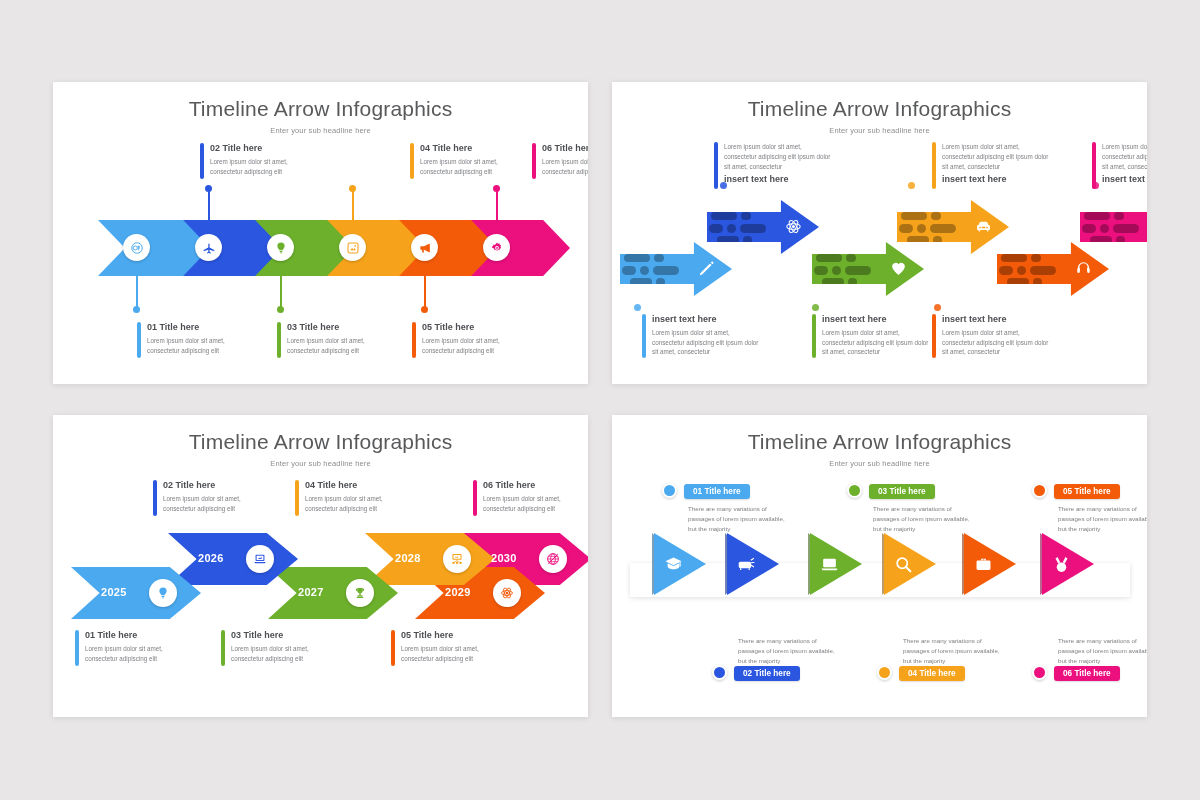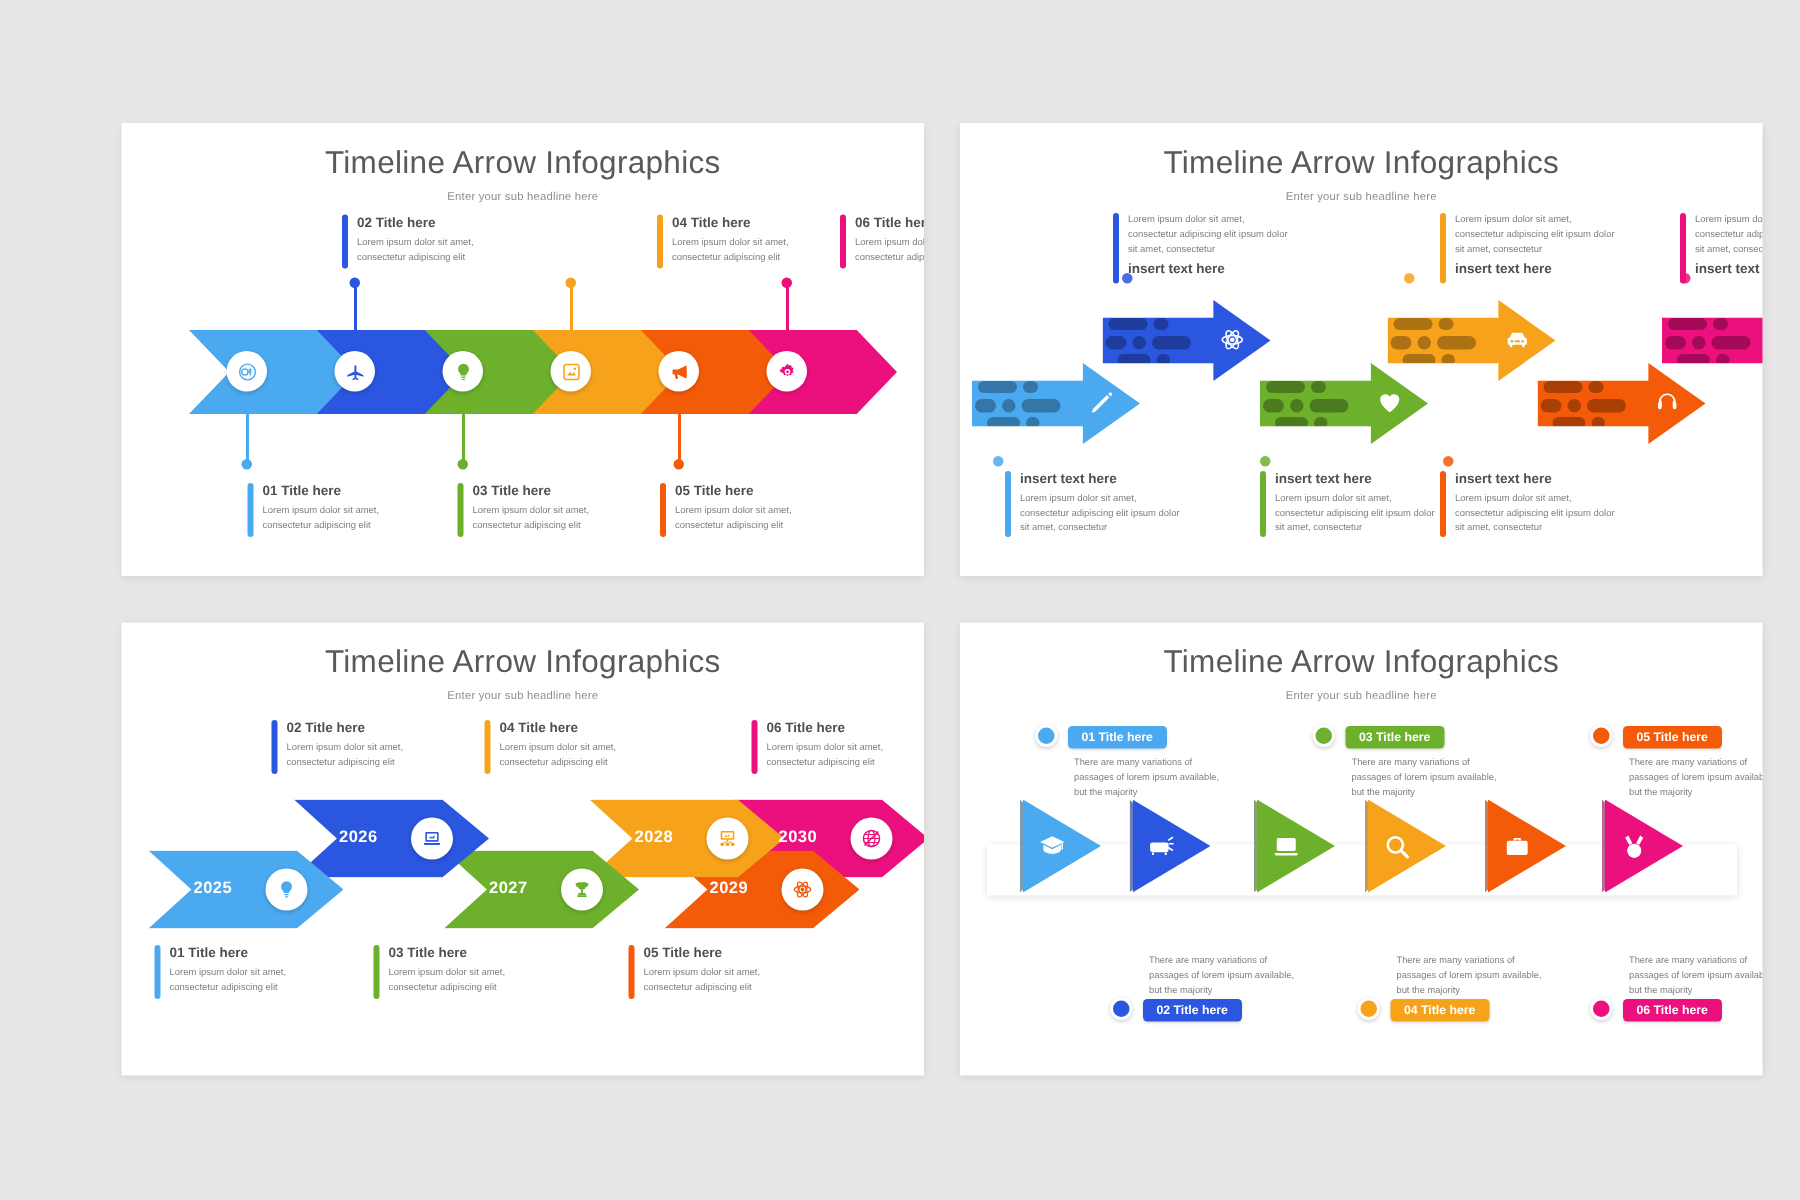--- a/index.html
+++ b/index.html
@@ -9,21 +9,20 @@
     font-family:"Liberation Sans", sans-serif;
     overflow:hidden;
   }
   .stage{ position:relative; width:1200px; height:800px; }
 
   .panel{
     position:absolute;
     background:#ffffff;
     box-shadow:0 1px 6px rgba(0,0,0,.10);
     overflow:hidden;
-    margin-left:28px;
   }
   #panel-1{ left:53px;  top:82px;  width:535px; height:302px; }
   #panel-2{ left:612px; top:82px;  width:535px; height:302px; }
   #panel-3{ left:53px;  top:415px; width:535px; height:302px; }
   #panel-4{ left:612px; top:415px; width:535px; height:302px; }
 
   .p-title{
     text-align:center;
     font-size:21px;
     font-weight:400;

